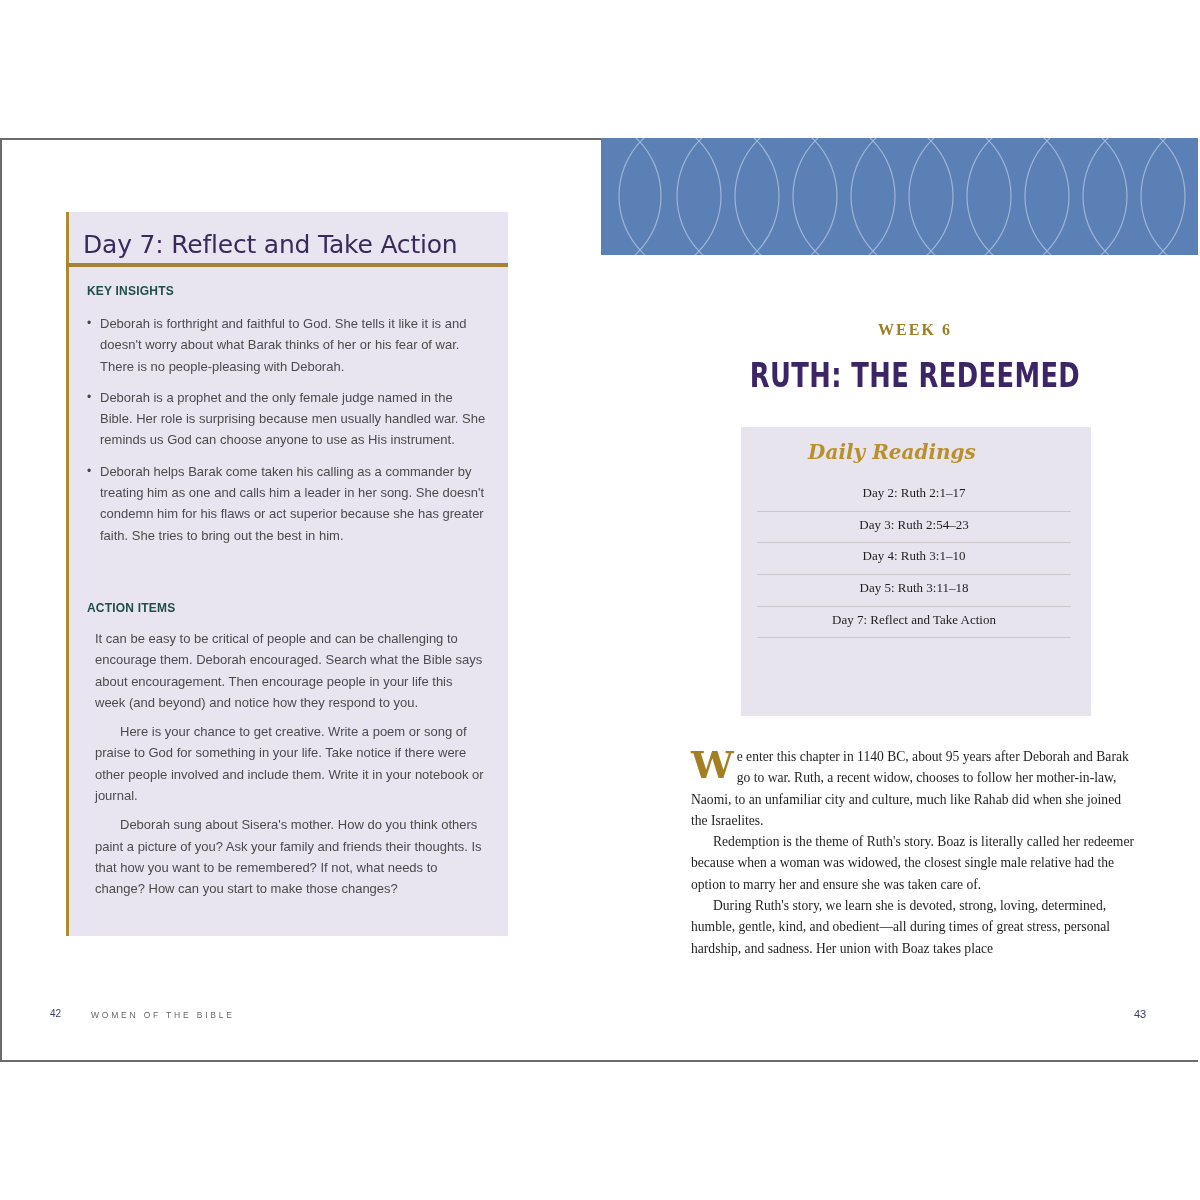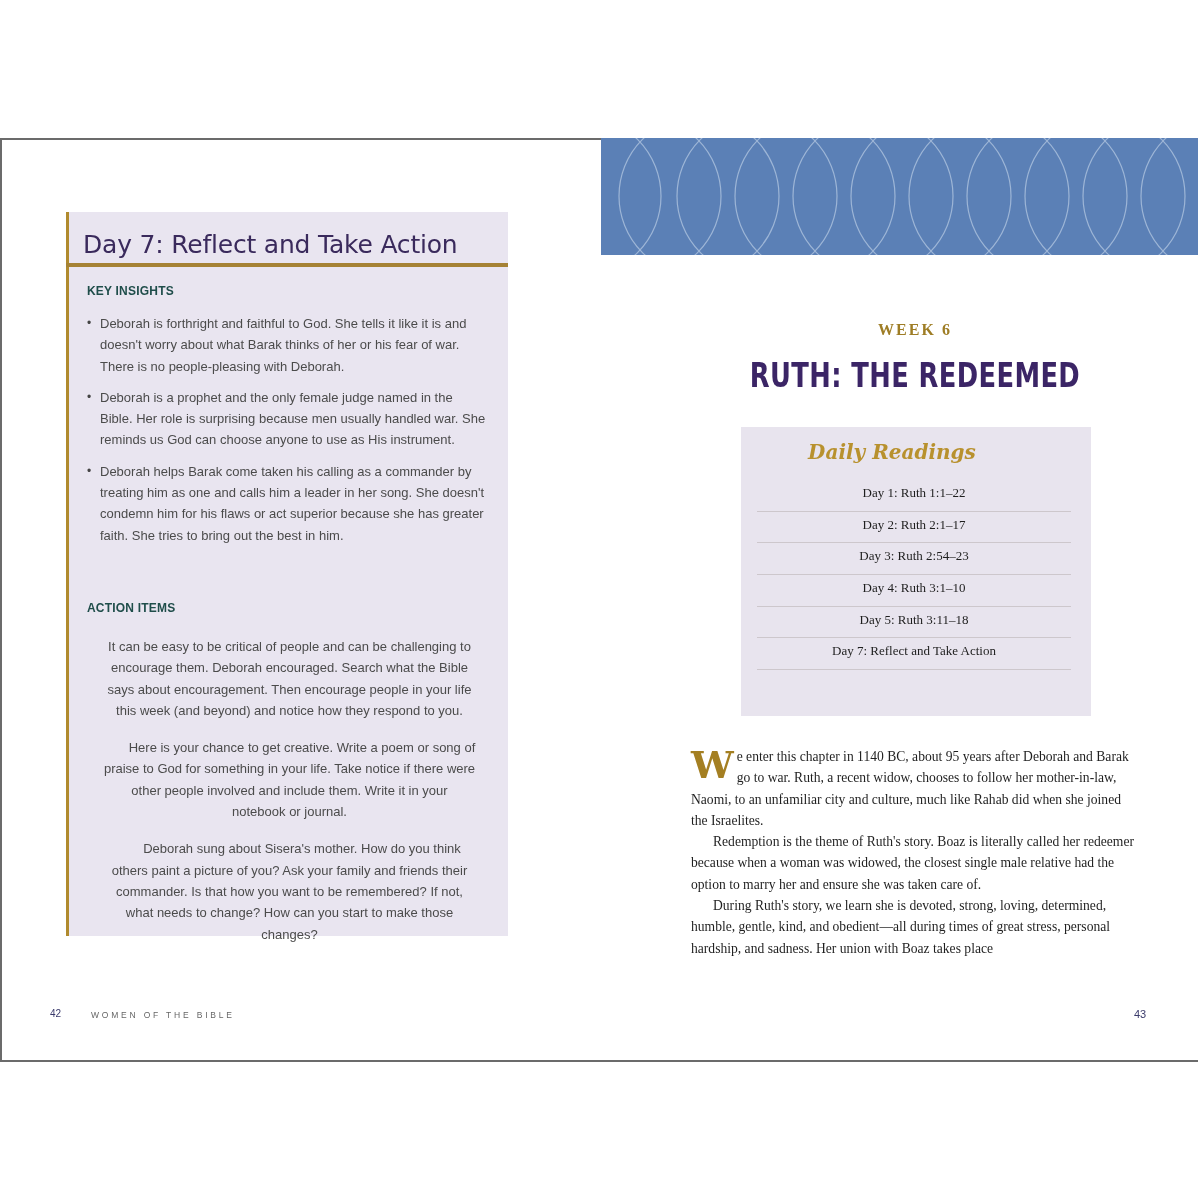--- a/index.html
+++ b/index.html
@@ -9,21 +9,21 @@
     
     .reflect-box { position: absolute; left: 66px; top: 212px; width: 442px; height: 724px; background: #e9e5f0; }
     .reflect-box .gold-left { position: absolute; left: 0; top: 0; width: 3px; height: 100%; background: #b08a2e; }
     .reflect-title { position: absolute; left: 17px; top: 18px; font-size: 25px; color: #3a2a5c; font-family: "DejaVu Sans", sans-serif; font-weight: normal; letter-spacing: -0.2px; white-space: nowrap; }
     .reflect-rule { position: absolute; left: 0; top: 51px; width: 442px; height: 4px; background: #a58235; }
     .section-head { position: absolute; left: 21px; font-size: 12px; font-weight: bold; color: #1f4d4a; letter-spacing: 0.2px; }
     .bullets { position: absolute; left: 21px; top: 101px; width: 400px; margin: 0; padding: 0; list-style: none; }
     .bullets li { position: relative; padding-left: 13px; font-size: 13px; line-height: 21.3px; color: #4b4b4b; margin-bottom: 10px; }
     .bullets li::before { content: "•"; position: absolute; left: 0; top: 0; color: #444; font-size: 12px; }
     .action-text { position: absolute; left: 21px; top: 408px; width: 405px; font-size: 13px; line-height: 21.3px; color: #4b4b4b; }
-    .action-text p { margin: 16px; text-align: center; }
+    .action-text p { margin: 8px; }
     .action-text p.indent { text-indent: 25px; }
 
     .footer-left-num { position: absolute; left: 50px; top: 1008px; font-size: 10px; color: #3a3a6b; }
     .footer-left-title { position: absolute; left: 91px; top: 1010px; font-size: 8.5px; color: #666; letter-spacing: 2.8px; text-align: right; }
 
     
     .banner { position: absolute; left: 601px; top: 138px; width: 597px; height: 117px; background: #5b80b6; overflow: hidden; }
     .week-label { position: absolute; left: 700px; top: 321px; width: 430px; text-align: center; font-family: Liberation Serif, serif; font-weight: bold; font-size: 16px; letter-spacing: 2px; color: #9e7d25; }
     .chapter-title { position: absolute; left: 700px; top: 356px; width: 430px; text-align: center; font-family: "DejaVu Sans", sans-serif; font-weight: bold; font-size: 33px; color: #3b2566; letter-spacing: 0.5px; transform: scaleX(0.78); transform-origin: center; }
     .readings-top { position: absolute; left: 741px; top: 427px; width: 350px; height: 289px; background: #e8e4ee;
@@ -51,21 +51,21 @@
   <div class="section-head" style="top:72px">KEY INSIGHTS</div>
   <ul class="bullets">
     <li>Deborah is forthright and faithful to God. She tells it like it is and doesn't worry about what Barak thinks of her or his fear of war. There is no people-pleasing with Deborah.</li>
     <li>Deborah is a prophet and the only female judge named in the Bible. Her role is surprising because men usually handled war. She reminds us God can choose anyone to use as His instrument.</li>
     <li>Deborah helps Barak come taken his calling as a commander by treating him as one and calls him a leader in her song. She doesn't condemn him for his flaws or act superior because she has greater faith. She tries to bring out the best in him.</li>
   </ul>
   <div class="section-head" style="top:389px">ACTION ITEMS</div>
   <div class="action-text">
     <p>It can be easy to be critical of people and can be challenging to encourage them. Deborah encouraged. Search what the Bible says about encouragement. Then encourage people in your life this week (and beyond) and notice how they respond to you.</p>
     <p class="indent">Here is your chance to get creative. Write a poem or song of praise to God for something in your life. Take notice if there were other people involved and include them. Write it in your notebook or journal.</p>
-    <p class="indent">Deborah sung about Sisera's mother. How do you think others paint a picture of you? Ask your family and friends their commander. Is that how you want to be remembered? If not, what needs to change? How can you start to make those changes?</p>
+    <p class="indent">Deborah sung about Sisera's mother. How do you think others paint a picture of you? Ask your family and friends their thoughts. Is that how you want to be remembered? If not, what needs to change? How can you start to make those changes?</p>
   </div>
 </div>
 
 <div class="footer-left-num">42</div>
 <div class="footer-left-title">WOMEN OF THE BIBLE</div>
 
 <div class="banner">
   <svg width="597" height="117" viewBox="0 0 597 117">
     <g fill="none" stroke="#a9bfdc" stroke-width="1.2" opacity="0.85">
       <circle cx="40" cy="58" r="80"></circle>
@@ -83,21 +83,20 @@
     </g>
   </svg>
 </div>
 
 <div class="week-label">WEEK 6</div>
 <div class="chapter-title">RUTH: THE REDEEMED</div>
 
 <div class="readings-top"></div>
 <div class="readings-title">Daily Readings</div>
 <ul class="readings-list">
-  <li>Day 1: Ruth 1:1–22</li>
   <li>Day 2: Ruth 2:1–17</li>
   <li>Day 3: Ruth 2:54–23</li>
   <li>Day 4: Ruth 3:1–10</li>
   <li>Day 5: Ruth 3:11–18</li>
   <li>Day 7: Reflect and Take Action</li>
 </ul>
 
 <div class="body-text">
   <p><span class="dropcap">W</span><span>e enter this chapter in 1140 BC, about 95 years after Deborah and Barak go to war. Ruth, a recent widow, chooses to follow her mother-in-law, Naomi, to an unfamiliar city and culture, much like Rahab did when she joined the Israelites.</span></p>
   <p class="indent">Redemption is the theme of Ruth's story. Boaz is literally called her redeemer because when a woman was widowed, the closest single male relative had the option to marry her and ensure she was taken care of.</p>

